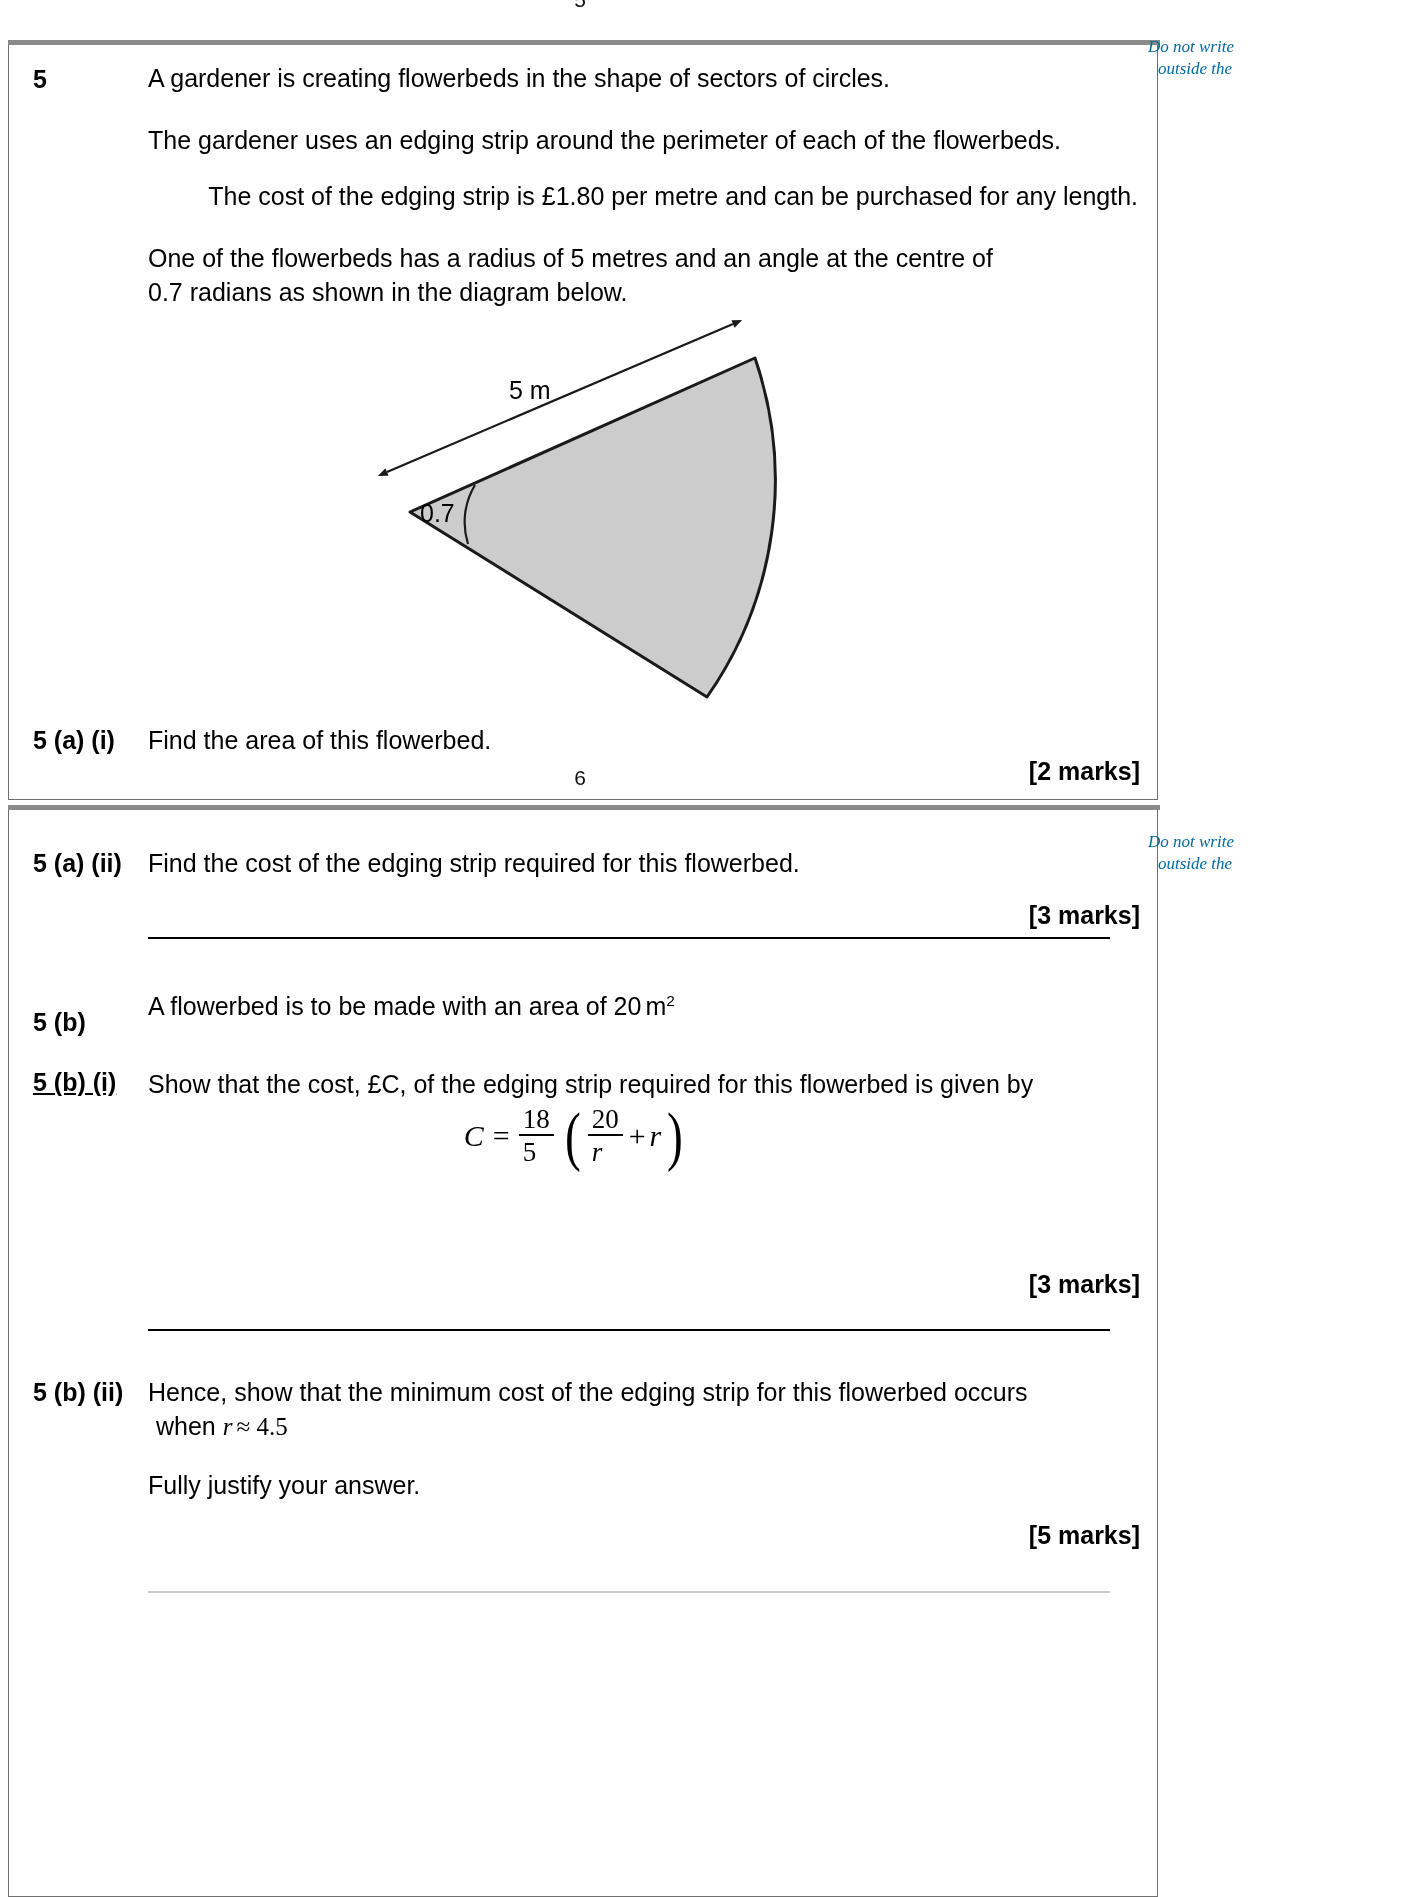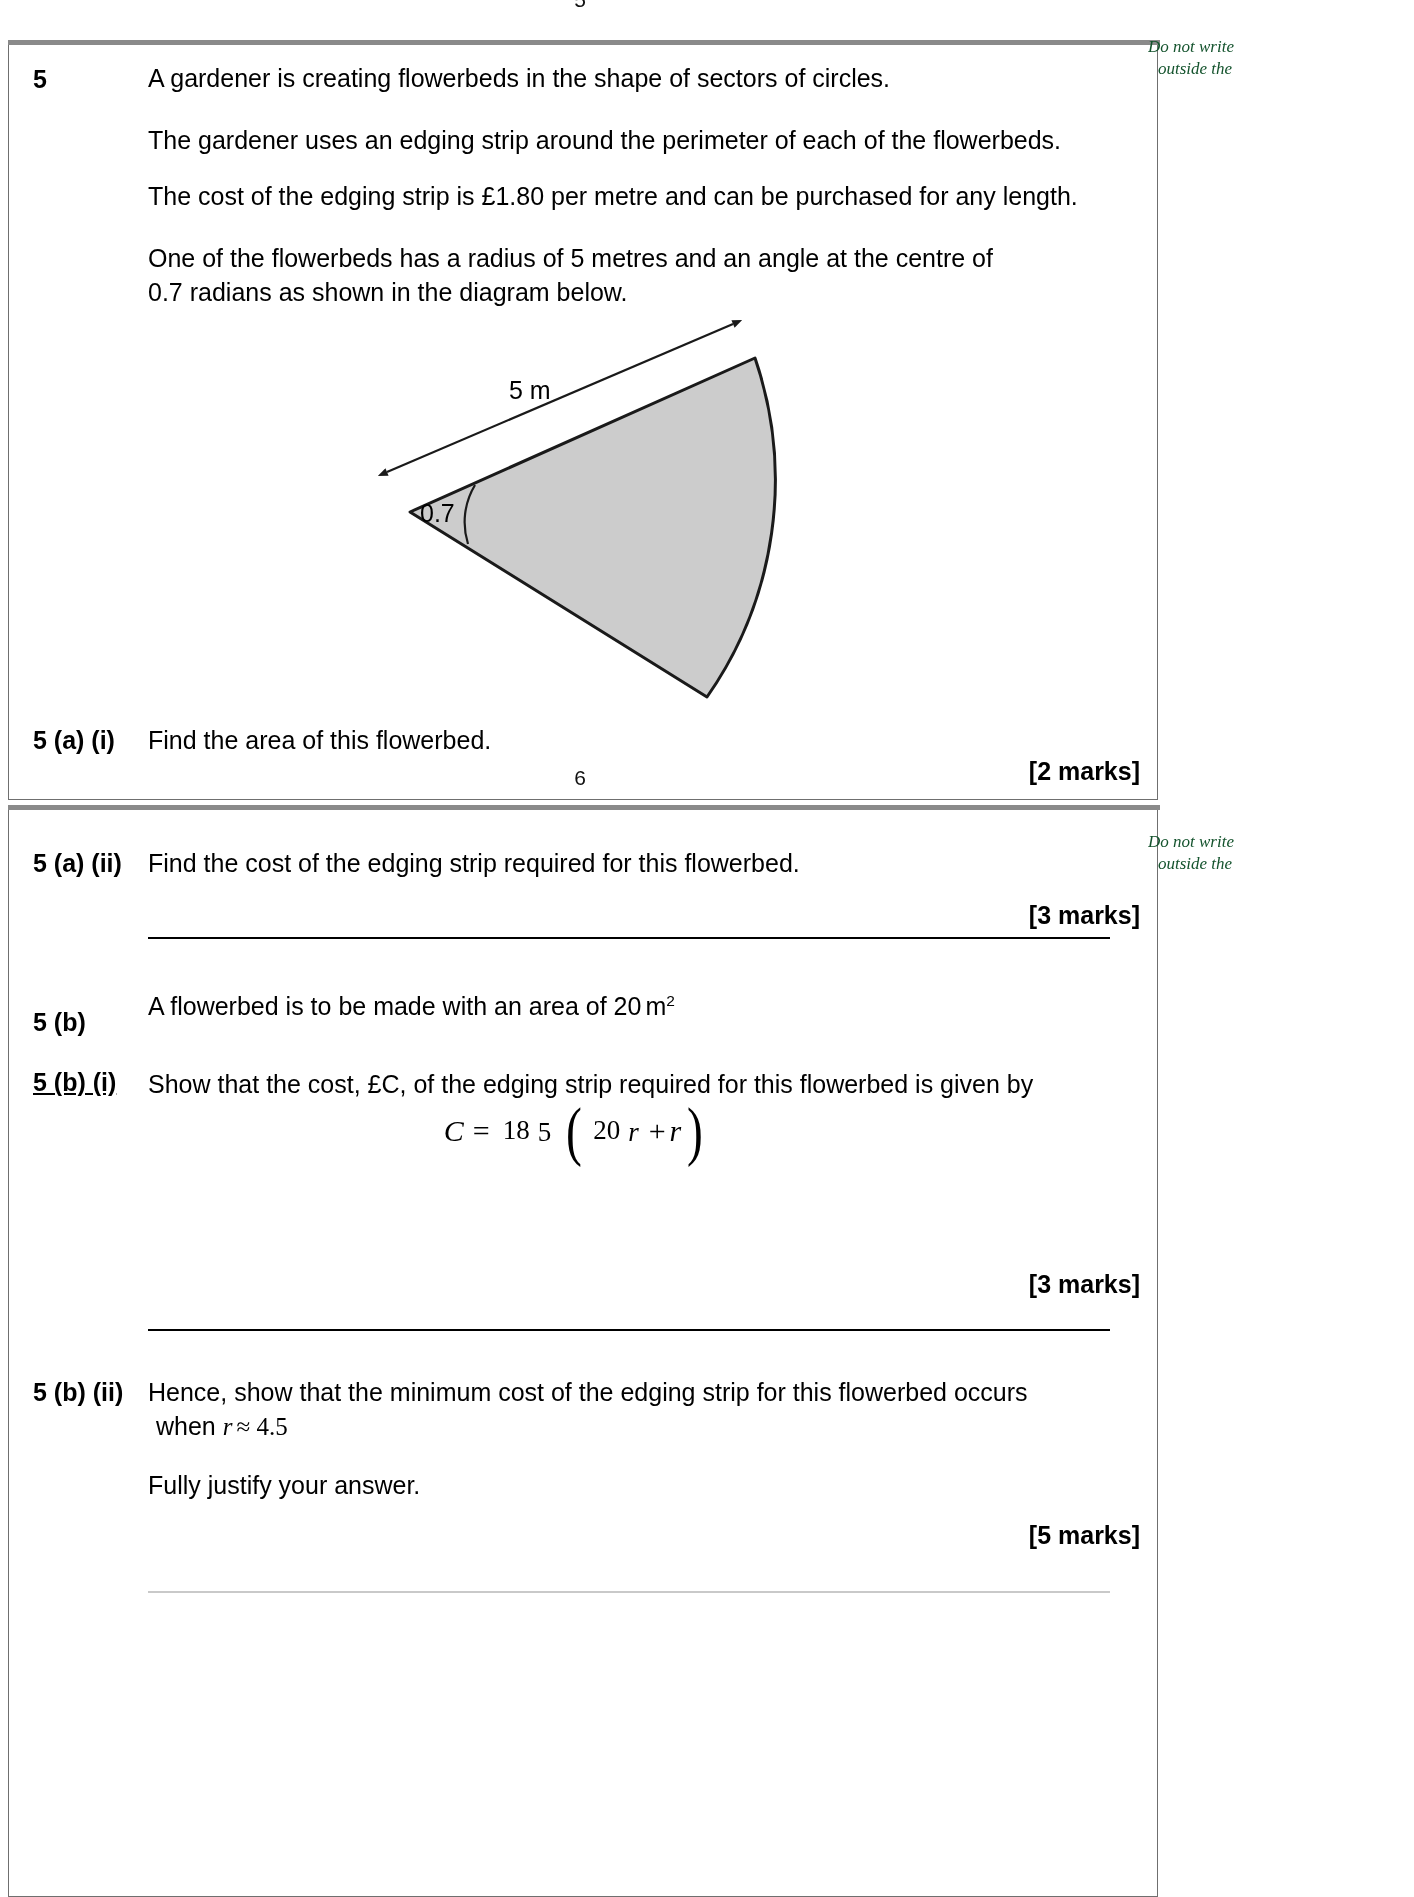--- a/index.html
+++ b/index.html
@@ -65,21 +65,21 @@
     box-sizing: border-box;
   }
 
   
   .margin-note {
     position: absolute;
     font-family: "Liberation Serif", serif;
     font-style: italic;
     font-size: 17px;
     line-height: 22px;
-    color: #14532d;
+    color: #0369a1;
     white-space: nowrap;
     overflow: hidden;
   }
   .margin-note .l2 { display: block; padding-left: 10px; }
   .qnum {
     font-weight: bold;
     font-size: 25px;
     line-height: 34px;
     white-space: nowrap;
   }
@@ -121,21 +121,21 @@
     font-family: "Liberation Serif", serif;
     font-size: 30px;
     display: flex;
     align-items: center;
     white-space: nowrap;
   }
   .eq-var { font-style: italic; padding-right: 2px; }
   .eq-op  { padding: 0 7px; }
   .frac {
     display: inline-flex;
-    flex-direction: row;
+    flex-direction: column;
     align-items: flex-start;
     vertical-align: middle;
     line-height: 1.05;
     margin: 0 2px;
   }
   .frac .num { padding: 0 4px 1px 4px; font-size: 27px; }
   .frac .den { padding: 2px 4px 0 4px; font-size: 27px; }
   .frac .bar {
     width: 100%;
     height: 1.6px;
@@ -168,21 +168,21 @@
     <span>Do not write</span>
     <span class="l2">outside the</span>
   </div>
 
   <div class="qnum" style="position:absolute; top:62px; left:33px;">5</div>
 
   <div class="para" style="top:122px; left:148px; width:990px;">The gardener uses an edging strip around the perimeter of each of the flowerbeds.</div>
 
   <div class="para" style="top:60px; left:148px; width:990px;">A gardener is creating flowerbeds in the shape of sectors of circles.</div>
 
-  <div class="para" style="top:178px; left:148px; width:990px;">The cost of the edging strip is £1.80 per metre and can be purchased for any length.</div>
+  <div class="para" style="top:178px; left:148px; width:990px;text-align:right;">The cost of the edging strip is £1.80 per metre and can be purchased for any length.</div>
 
   <div class="para" style="top:240px; left:148px; width:990px;">One of the flowerbeds has a radius of 5 metres and an angle at the centre of</div>
 
   <div class="para" style="top:274px; left:148px; width:990px;">0.7 radians as shown in the diagram below.</div>
 
   <div class="diagram" style="top:320px; left:355px; width:460px; height:400px;">
     <svg width="460" height="400" viewBox="0 0 460 400">
 
       <path d="M 55 192
                L 400 38

